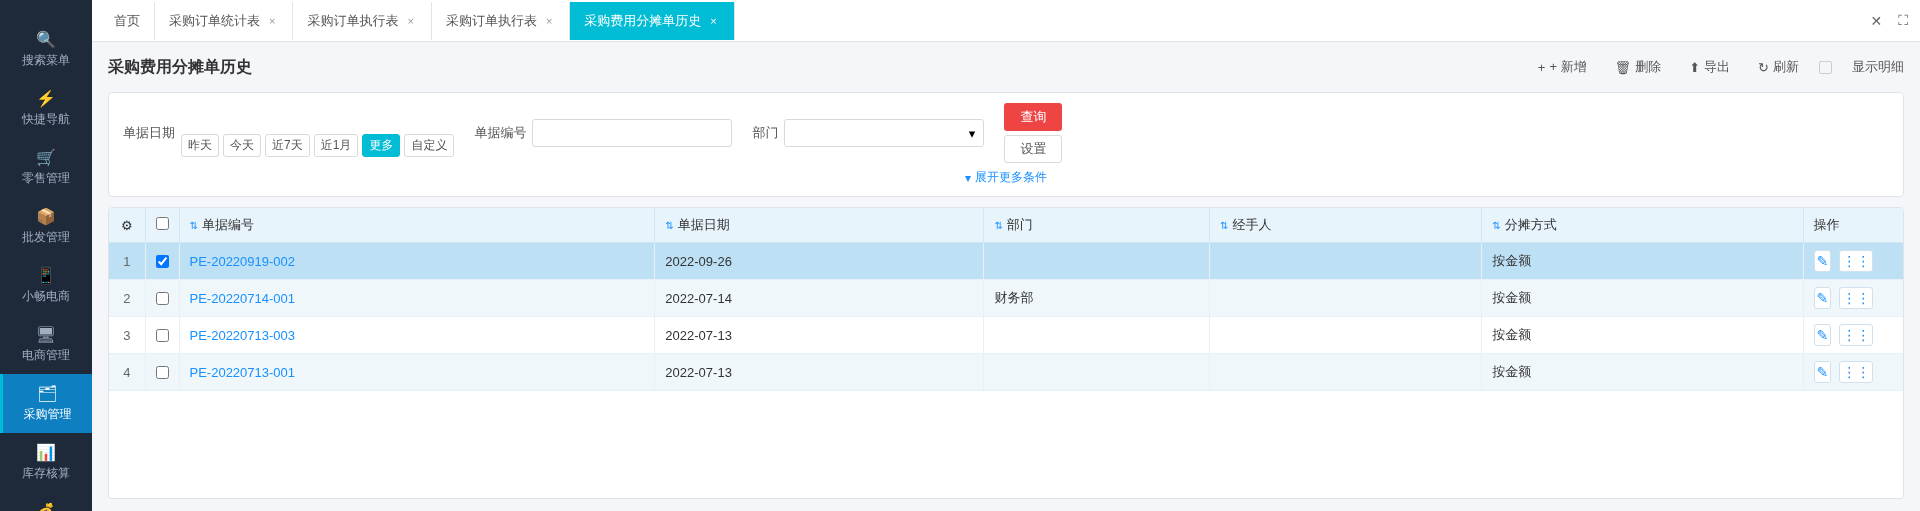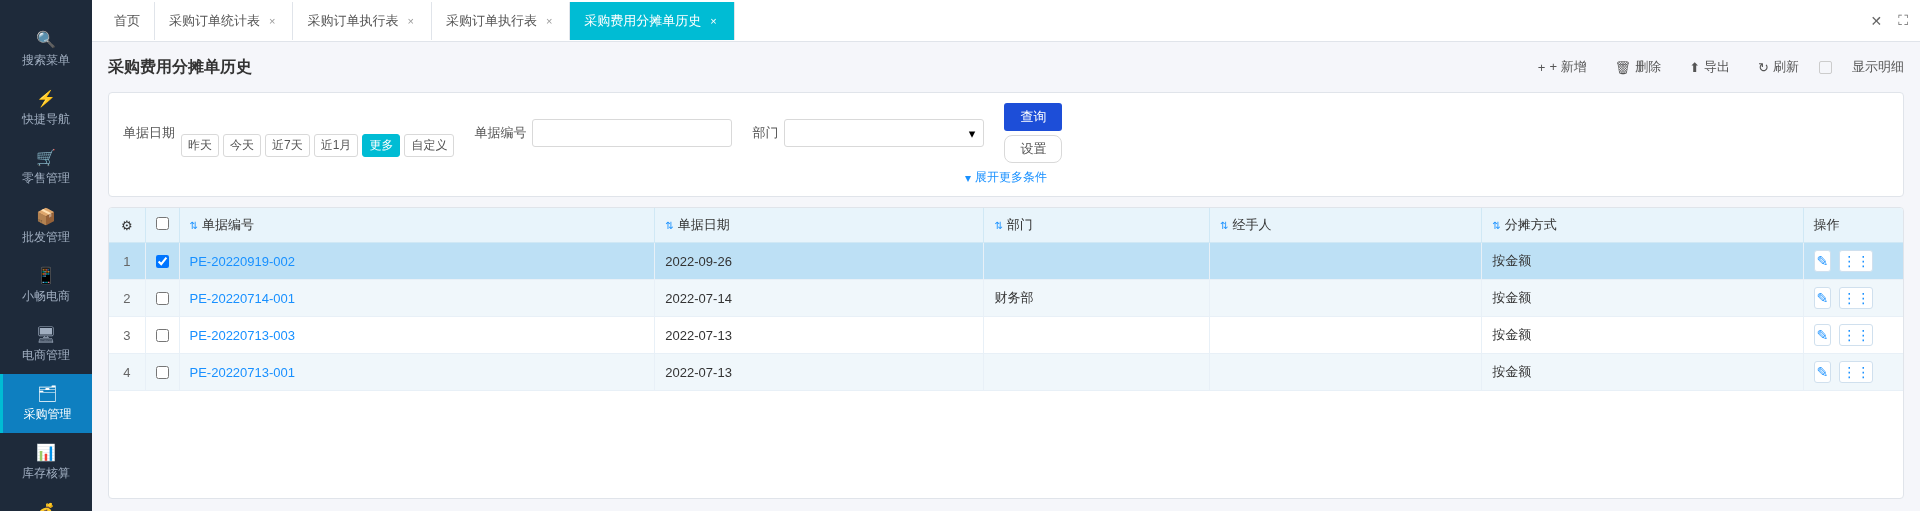--- a/index.html
+++ b/index.html
@@ -224,33 +224,33 @@
       align-items: center;
       justify-content: space-between;
       cursor: pointer;
     }
     .filter-date-group {
       display: flex;
       flex-direction: column;
       gap: 3px;
     }
     .search-btn {
-      background: #1d4ed8;
+      background: #ef4444;
       color: #fff;
       border: none;
       border-radius: 3px;
       padding: 5px 16px;
       cursor: pointer;
       font-size: 13px;
     }
     .settings-btn {
       background: #fff;
       color: #555;
       border: 1px solid #d9d9d9;
-      border-radius: 8px;
+      border-radius: 3px;
       padding: 4px 12px;
       cursor: pointer;
       font-size: 13px;
     }
     .btn-group-right {
       display: flex;
       flex-direction: column;
       gap: 4px;
     }
     .expand-conditions {

